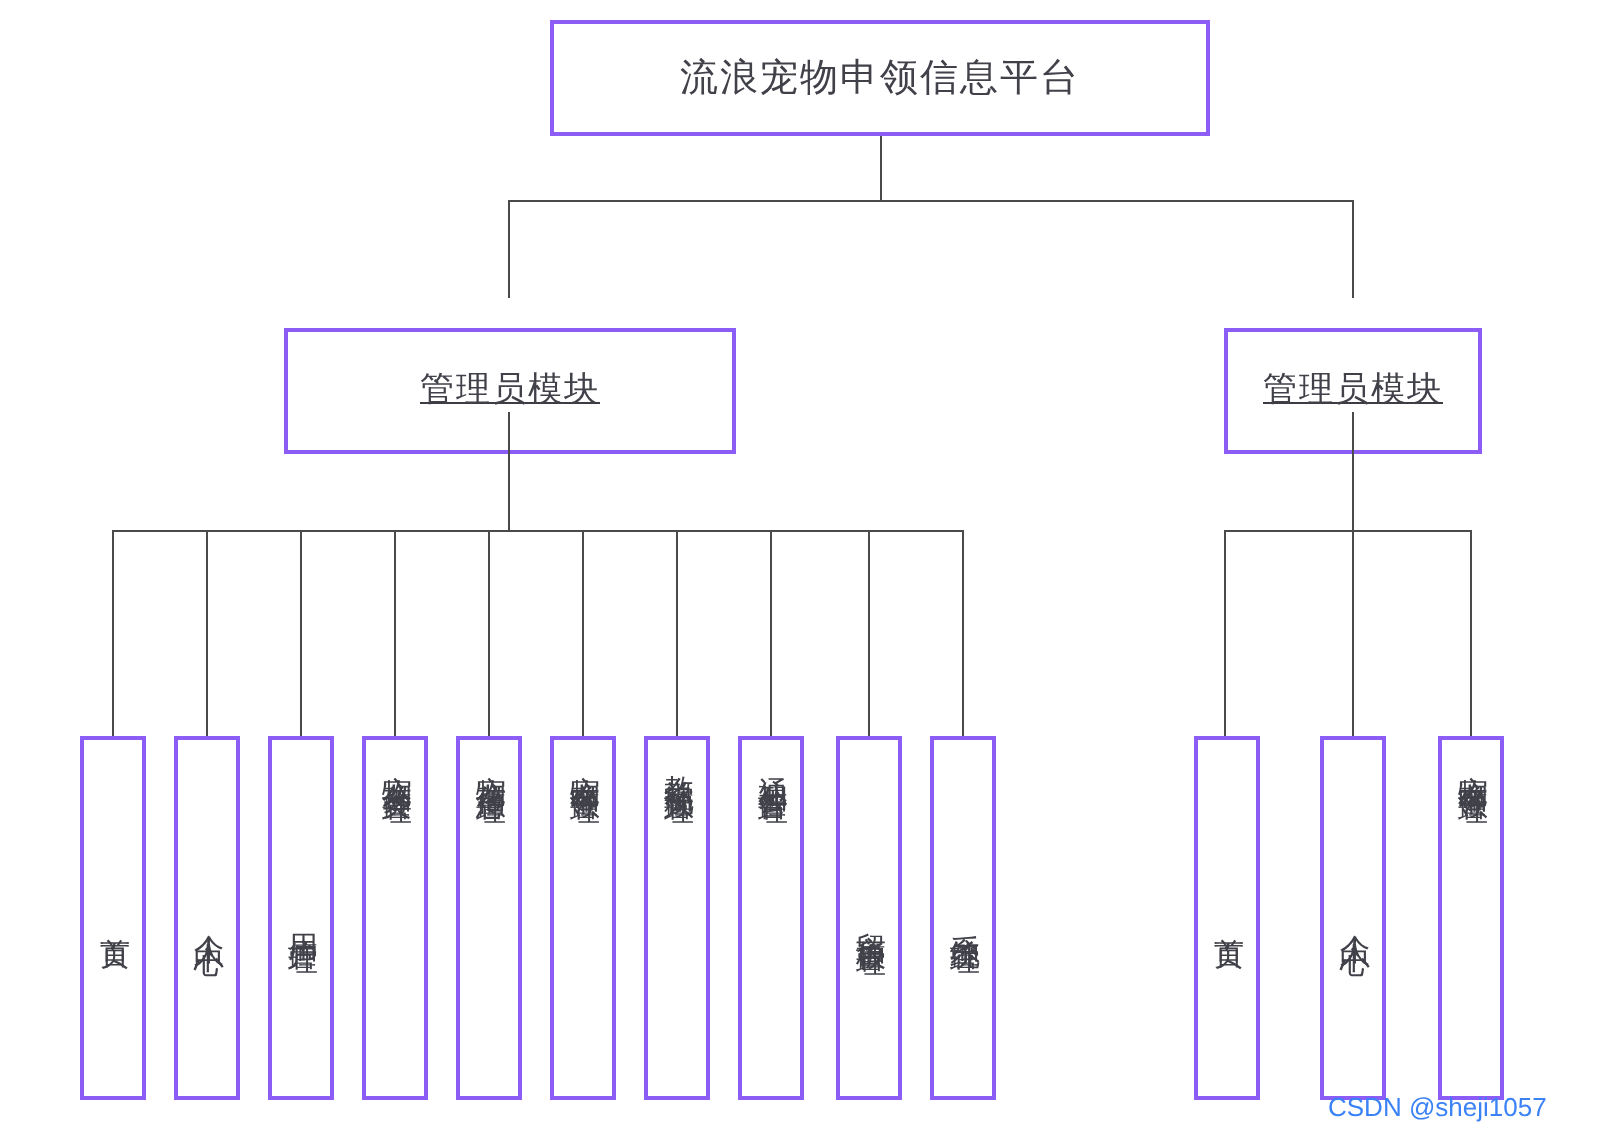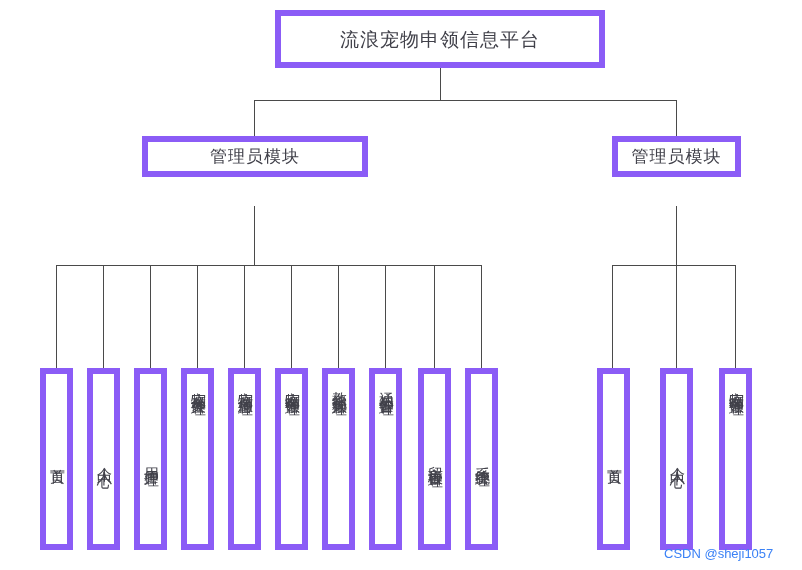--- a/index.html
+++ b/index.html
@@ -13,21 +13,21 @@
   #diagram-root {
     position: relative;
     width: 802px;
     height: 570px;
     background: #ffffff;
     overflow: hidden;
   }
   .node {
     position: absolute;
     box-sizing: border-box;
-    border: 6px solid #8b5cf6;
+    border: 2px solid #8b5cf6;
     background: #ffffff;
     display: flex;
     align-items: center;
     justify-content: center;
     color: #3c3c44;
   }
   .node-label {
     display: block;
     text-align: center;
     color: #41414a;
@@ -39,22 +39,23 @@
     top: 10px;
     width: 330px;
     height: 58px;
   }
   .node-root .node-label {
     font-size: 19px;
     letter-spacing: 1px;
   }
   
   .node-l2 {
-    top: 136px;
-    height: 41px;
+    top: 164px;
+    height: 63px;
+    text-decoration: underline;
   }
   .node-l2 .node-label {
     font-size: 17px;
     letter-spacing: 1px;
   }
   .node-admin {
     left: 142px;
     width: 226px;
   }
   .node-user {

